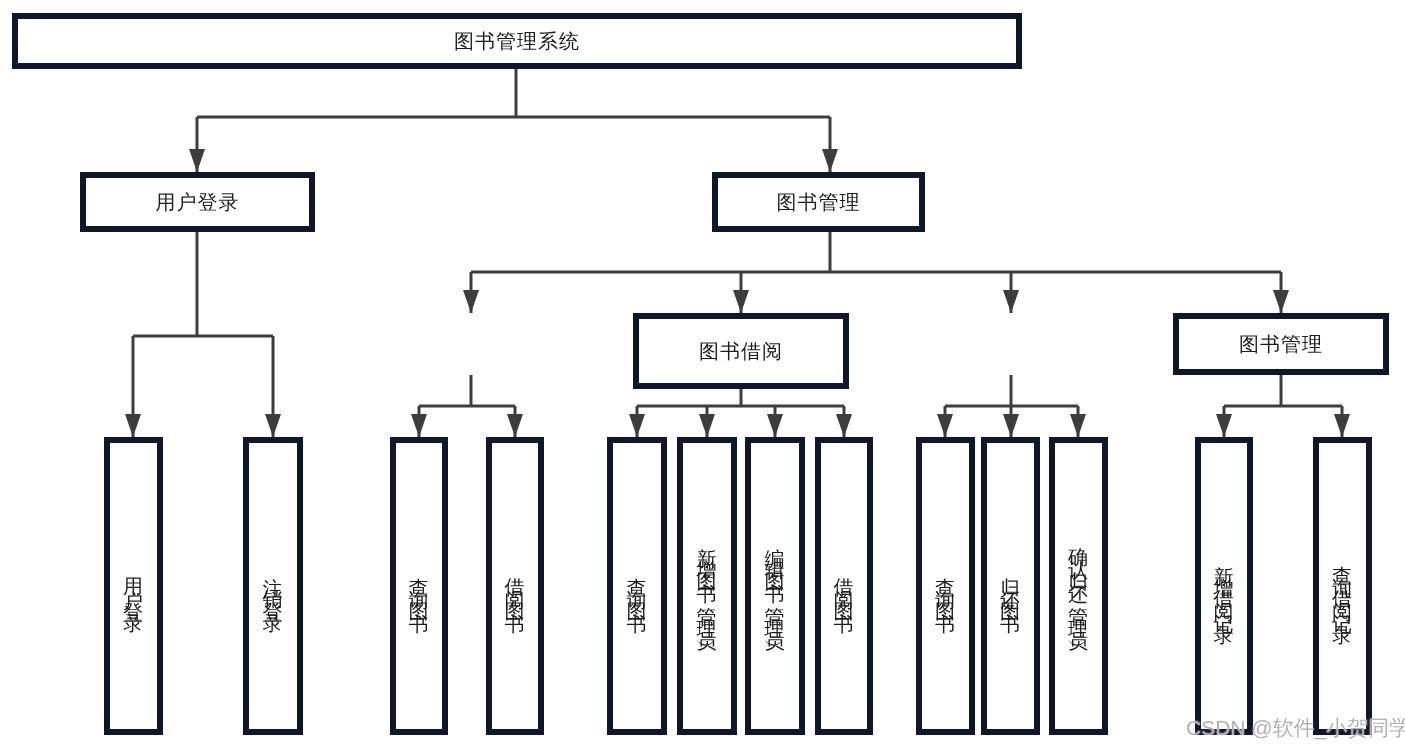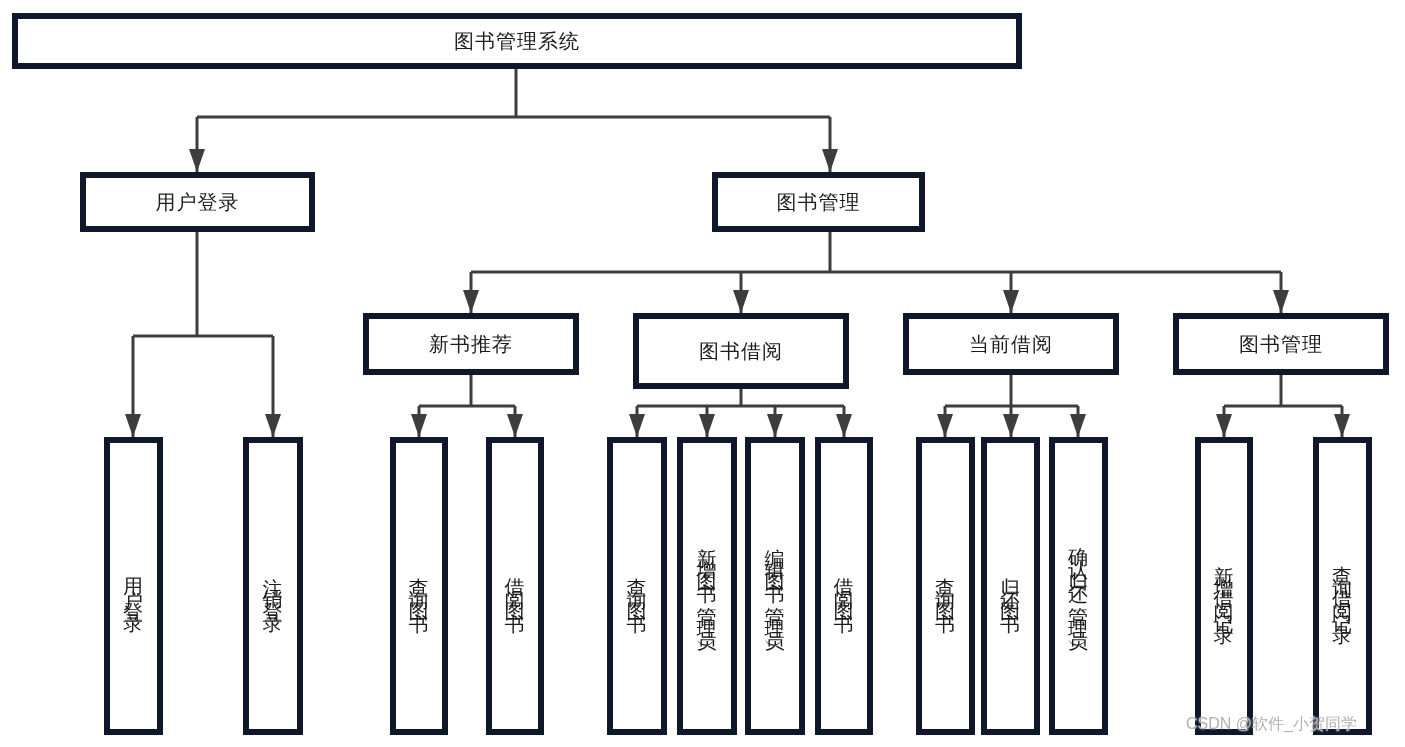--- a/index.html
+++ b/index.html
@@ -43,21 +43,21 @@
     font-size: 20px;
     letter-spacing: 12px;
     line-height: 1;
     white-space: nowrap;
   }
   #watermark {
     position: absolute;
     left: 1186px;
     top: 714px;
     width: 212px;
-    font-size: 16px;
+    font-size: 21px;
     color: #b2b1b1;
     text-shadow: 0 0 2px #ffffff;
     white-space: nowrap;
     z-index: 5;
   }
 </style>
 </head>
 <body>
 
 <div id="canvas">
@@ -116,28 +116,22 @@
     <span>图书管理系统</span>
   </div>
 
   <div class="box h" style="left:80px;top:172px;width:235px;height:60px">
     <span>用户登录</span>
   </div>
   <div class="box h" style="left:712px;top:172px;width:213px;height:60px">
     <span>图书管理</span>
   </div>
 
-  <div class="box h" style="left:363px;top:313px;width:216px;height:62px">
-    <span>新书推荐</span>
-  </div>
   <div class="box h" style="left:633px;top:313px;width:216px;height:76px">
     <span>图书借阅</span>
-  </div>
-  <div class="box h" style="left:903px;top:313px;width:216px;height:62px">
-    <span>当前借阅</span>
   </div>
   <div class="box h" style="left:1173px;top:313px;width:216px;height:62px">
     <span>图书管理</span>
   </div>
 
   <div class="box v" style="left:104px;top:437px;width:59px;height:298px">
     <span>用户登录</span>
   </div>
   <div class="box v" style="left:243px;top:437px;width:60px;height:298px">
     <span>注销登录</span>

